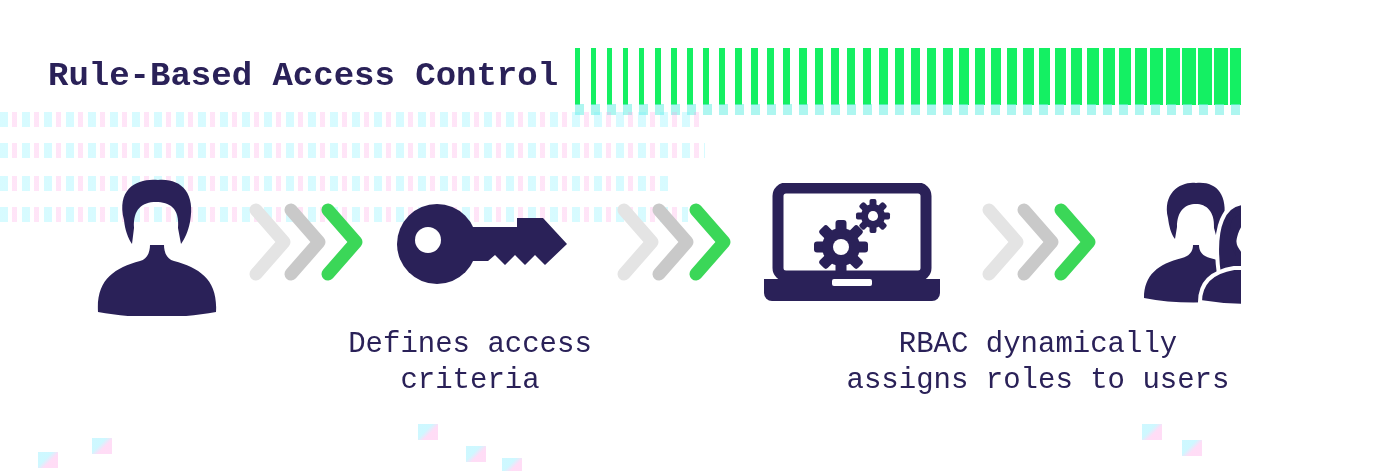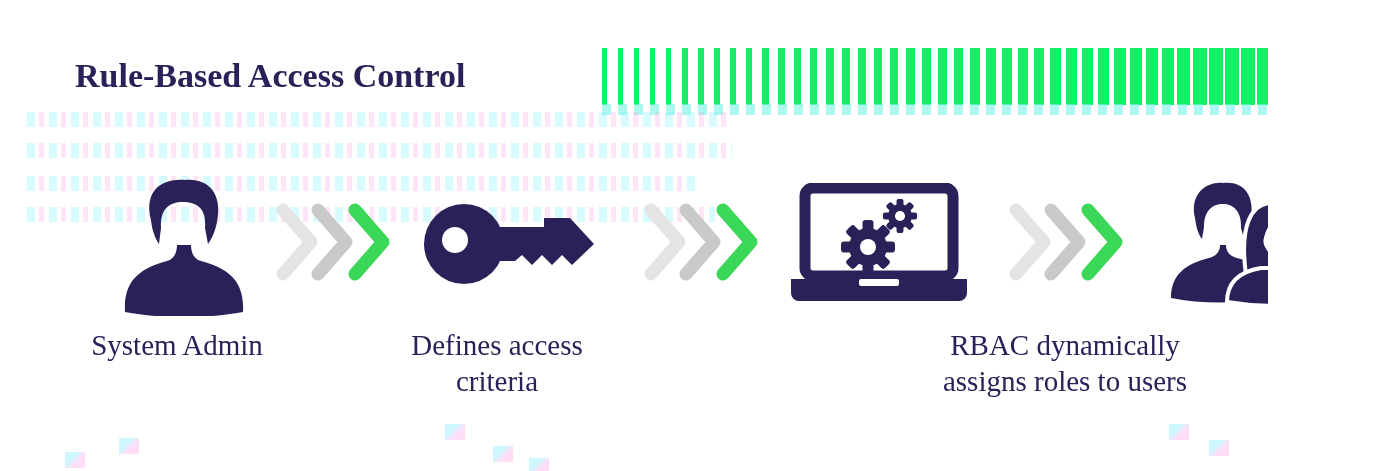--- a/index.html
+++ b/index.html
@@ -1,19 +1,19 @@
 <!DOCTYPE html>
 <html style="--text-navy: #2a2158; --banner-green: #14f063; --chevron-green: #3bd758; --chevron-gray: #c9c9c9; --chevron-gray-light: #e4e4e4;"><head>
 <meta charset="utf-8">
 <style>
   * { margin:0; padding:0; box-sizing:border-box; }
   html,body { background:#fff; }
   #canvas {
     position:relative; width:1241px; height:471px; background:#ffffff;
-    overflow:hidden; font-family:Liberation Serif, serif;margin-left:27px;
+    overflow:hidden; font-family:Liberation Mono, monospace;
   }
   .title {
     position:absolute; left:48px; top:57px;
     font-size:34px; font-weight:700; letter-spacing:0;
     color:var(--text-navy,#2a2158); white-space:nowrap;
   }
   
   .banner {
     position:absolute; left:575px; top:48px; width:818px; height:57px;
     display:flex; align-items:stretch; overflow:hidden;
@@ -173,23 +173,20 @@
 
     <path class="fill" d="M128,38 C122,12 142,1 156,3 C176,1 188,14 184,40 C183,48 180,54 177,59 L174,48 C175,31 166,24 156,24 C145,24 137,31 137,47 L135,59 C131,54 129,46 128,38 Z"></path>
     <path class="fill" d="M104,118 C104,95 118,84 142,78 C150,76 153,71 153,65 L159,65 C159,71 162,76 170,78 C194,84 206,95 206,118 C172,124 134,124 104,118 Z"></path>
 
     <path class="fill" stroke="#ffffff" stroke-width="4" d="M77,95 C70,44 83,23 103,23 C123,23 136,44 129,95 C121,101 85,101 77,95 Z"></path>
     <ellipse class="white" cx="107" cy="58" rx="13" ry="17"></ellipse>
     <path class="fill" d="M90,40 C96,32 110,32 116,40 C106,38 99,44 96,54 C94,60 93,68 94,76 C88,66 86,50 90,40 Z"></path>
     <path class="fill" stroke="#ffffff" stroke-width="4" d="M58,122 C58,100 74,91 92,88 L114,88 C132,91 148,100 148,122 C118,127 88,127 58,122 Z"></path>
   </svg>
 
-  <div class="caption" id="caption-1">
-    <span>System Admin</span>
-  </div>
   <div class="caption" id="caption-3">
     <span>RBAC dynamically</span>
     <span>assigns roles to users</span>
   </div>
   <div class="caption" id="caption-2">
     <span>Defines access</span>
     <span>criteria</span>
   </div>
 
   <div class="speck" style="left:38px;  top:452px;"></div>

